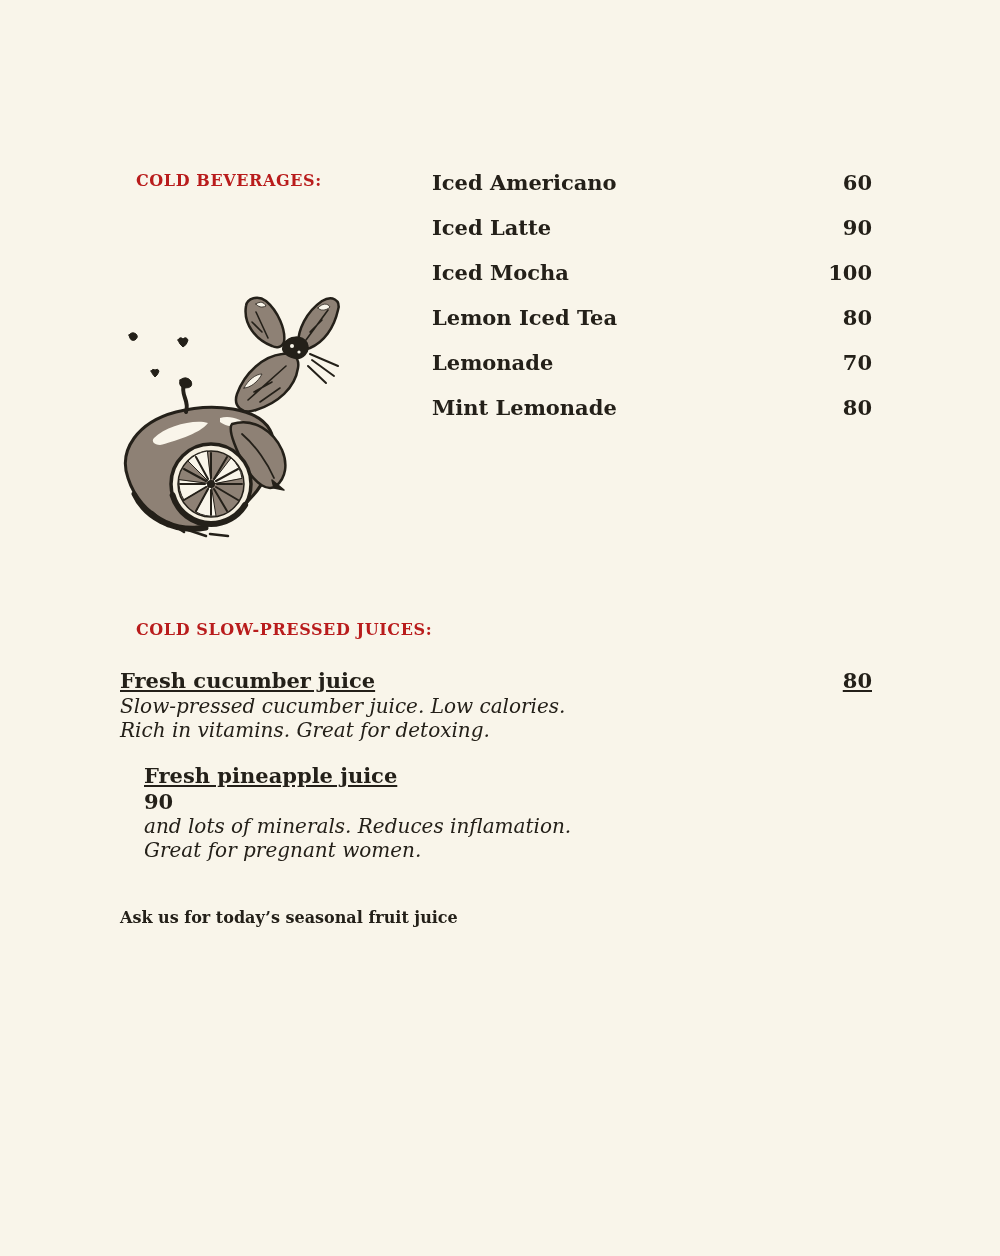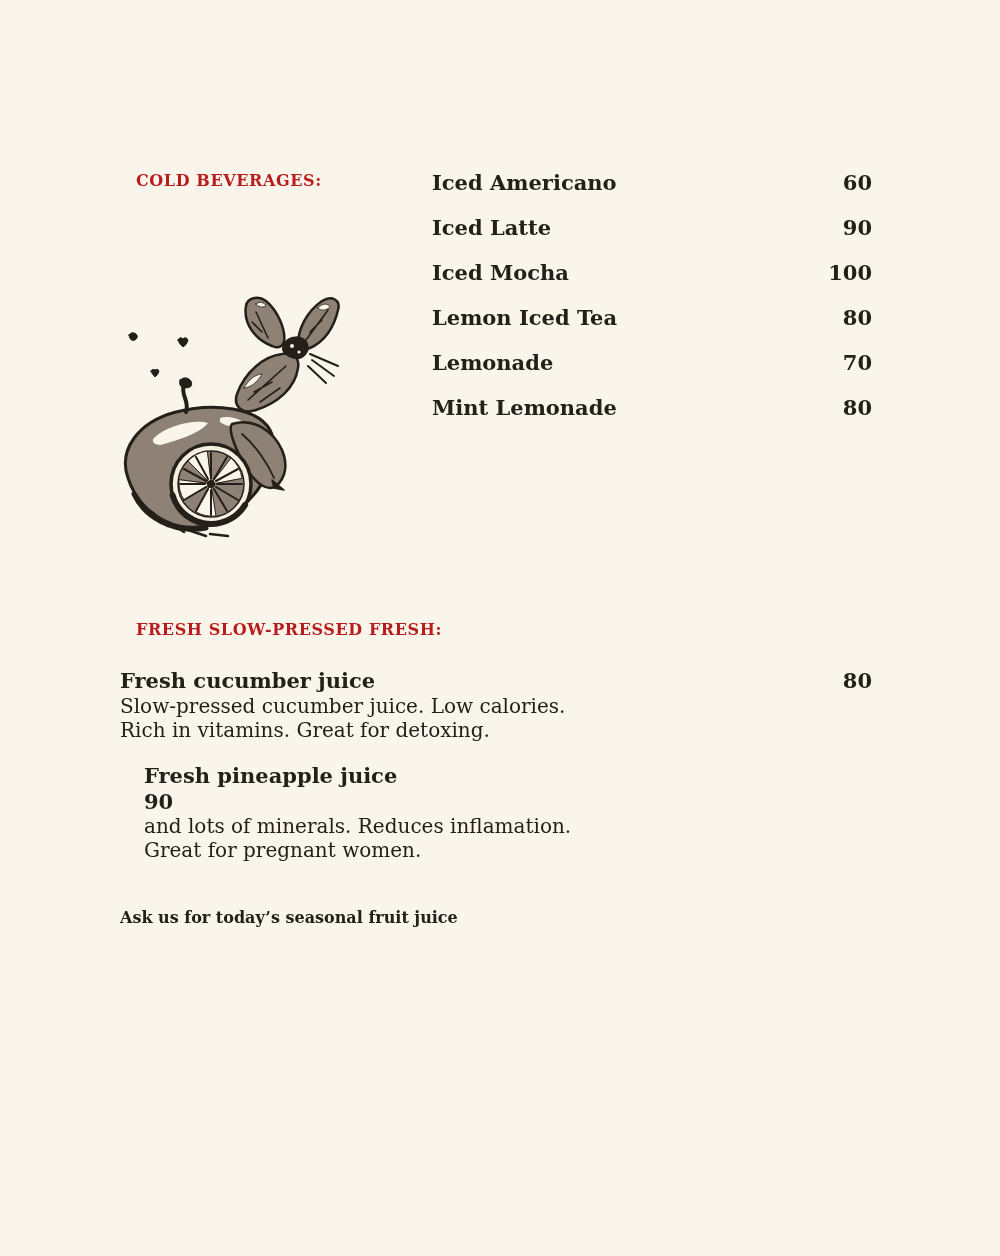--- a/index.html
+++ b/index.html
@@ -62,32 +62,34 @@
   #cucumber-item { top: 667px; }
   #pineapple-item { top: 762px; margin-left: 24px; }
   .juice-title-row {
     display: flex;
     justify-content: space-between;
     align-items: flex-end;
     font-size: 21px;
     font-weight: 700;
     line-height: 27px;
     white-space: nowrap;
+    text-decoration: underline;
   }
   .juice-desc-row {
     display: flex;
     justify-content: space-between;
     align-items: baseline;
     white-space: nowrap;
   }
   .juice-desc {
     font-size: 20px;
     font-weight: 400;
     line-height: 24px;
     white-space: nowrap;
+    font-style: italic;
   }
   .juice-price {
     font-size: 21px;
     font-weight: 700;
   }
   .seasonal-note {
     position: absolute;
     left: 120px;
     top: 904px;
     font-size: 16px;
@@ -178,21 +180,21 @@
 
       <path d="M107,196 L132,196 M106,199 L128,212 M104,201 L117,223 M101,202 L101,227 M98,201 L86,223 M96,199 L74,212 M95,196 L70,196 M96,193 L74,181 M98,191 L86,169 M101,190 L101,165 M104,191 L117,169 M106,193 L128,181" fill="none" stroke-width="2"></path>
       <circle cx="101" cy="196" r="4" fill="#242019" stroke="none"></circle>
 
       <circle cx="101" cy="196" r="40" fill="none" stroke-width="6" stroke-dasharray="92 159" stroke-dashoffset="-22"></circle>
 
       <path d="M78,242 L96,248 M100,246 L118,248" fill="none" stroke-width="2.5"></path>
     </g>
   </svg>
 
-  <div id="juice-heading" class="section-heading">FRESH SLOW-PRESSED FRESH:</div>
+  <div id="juice-heading" class="section-heading">COLD SLOW-PRESSED JUICES:</div>
 
   <div id="cucumber-item" class="juice-item">
     <div class="juice-title-row">
       <span>Fresh cucumber juice</span>
       <span class="juice-price">80</span>
     </div>
     <div class="juice-desc">Slow-pressed cucumber juice. Low calories.</div>
     <div class="juice-desc">Rich in vitamins. Great for detoxing.</div>
   </div>
 

